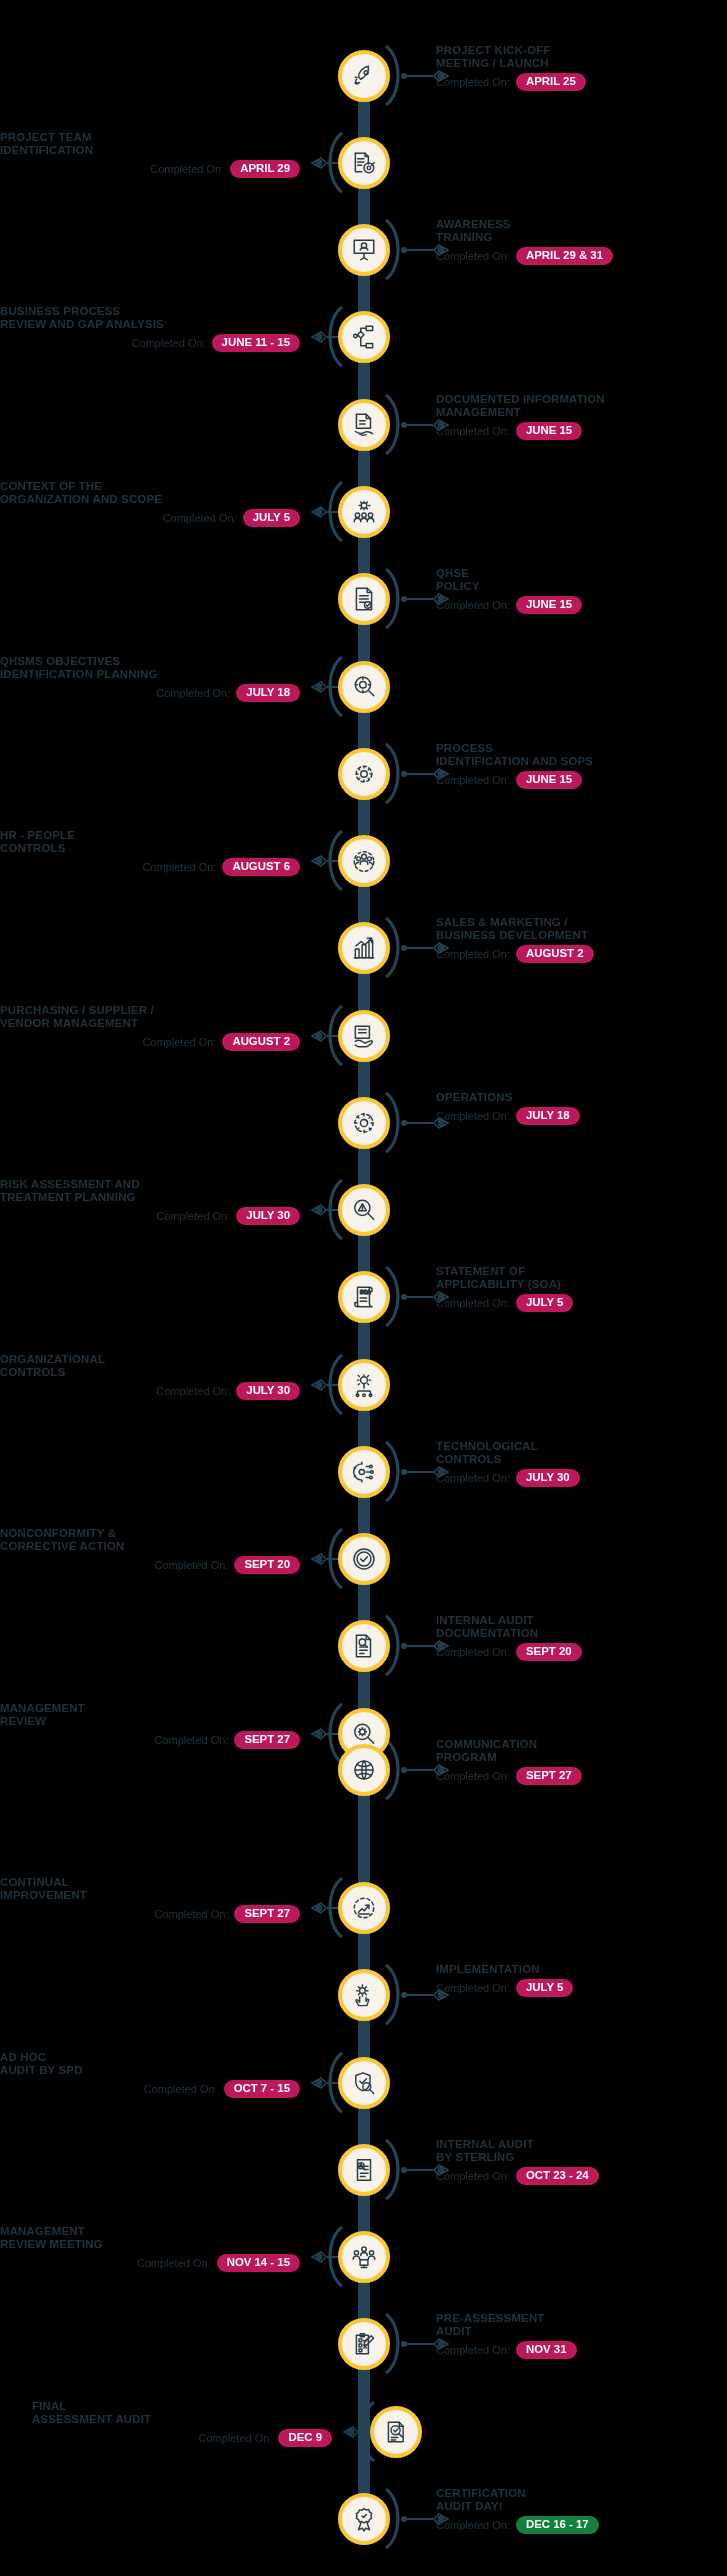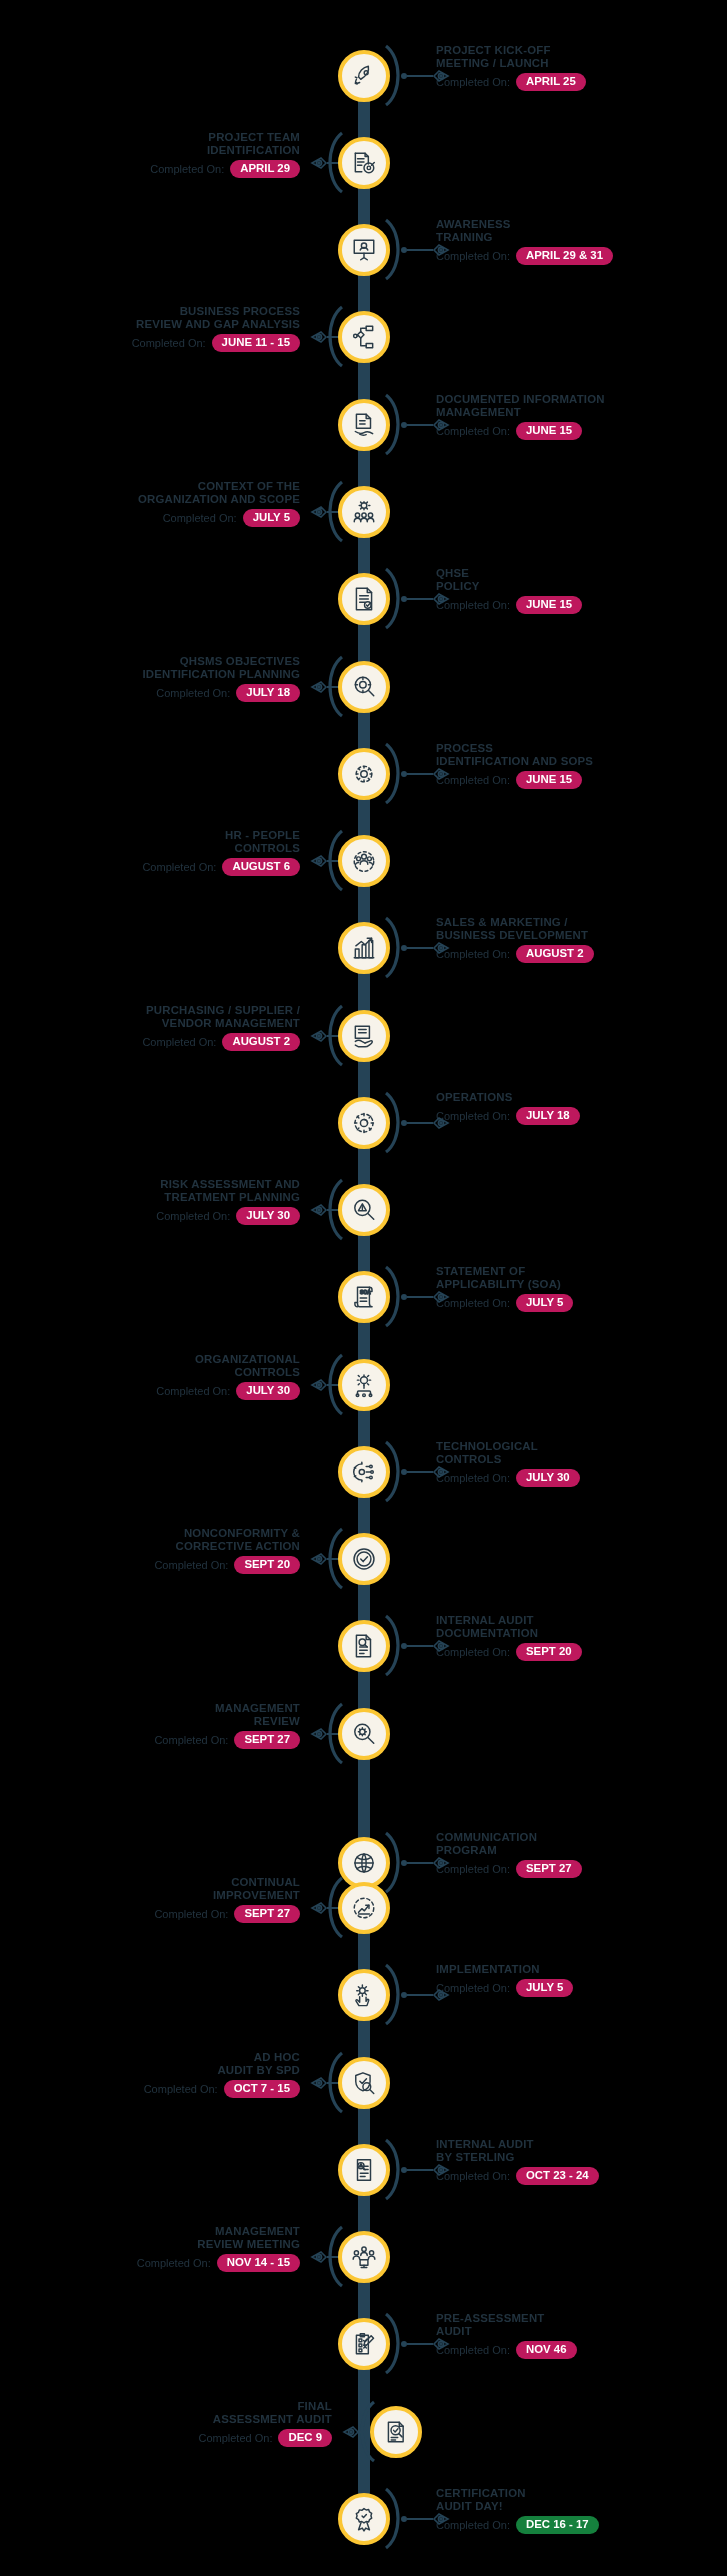--- a/index.html
+++ b/index.html
@@ -89,21 +89,21 @@
   .conn.left  { left:307px; flex-direction:row-reverse; }
 
   
   .label {
     position:absolute;
     top:12px;
     width:293px;
     line-height:1.16;
   }
   .label.right { left:436px; text-align:left; }
-  .label.left  { left:0px; width:300px; text-align:right; }
+  .label.left  { left:0px; width:300px; }
 
   .ttl {
     font-size:11.4px;
     font-weight:bold;
     letter-spacing:0.2px;
     color:#21323e;
     text-transform:uppercase;
     white-space:nowrap;
   }
   .cline {
@@ -785,21 +785,21 @@
         </div>
         <div class="label left">
           <div class="ttl">MANAGEMENT</div>
           <div class="ttl">REVIEW</div>
           <div class="cline">
             <span class="cl-lbl">Completed On:</span>
             <span class="pill">SEPT 27</span>
           </div>
         </div>
       </div>
-      <div class="step" style="top: 1819px; padding-left: 40px;">
+      <div class="step" style="top: 1726px; padding-left: 40px;">
         <div class="arc right"><svg viewBox="0 0 26 68" preserveAspectRatio="none">
             <path d="M3 4 C19 16, 19 52, 3 64"></path>
           </svg></div>
         <div class="conn right">
           <span class="dot"></span>
           <span class="bar"></span>
           <span class="eye">
             <svg viewBox="0 0 20 16">
               <path d="M1 8l5-5 9 5-9 5z"></path>
               <circle cx="8" cy="8" r="2.6"></circle>
@@ -1009,21 +1009,21 @@
             <path d="M11.6 8.7l1 1 2-2.2"></path>
             <path d="M11.8 13.2l2.4 2.4M14.2 13.2l-2.4 2.4"></path>
             <path d="M18.6 4.4l2.2 2.2-6 6-2.8.6.6-2.8z"></path>
           </svg>
         </div>
         <div class="label right">
           <div class="ttl">PRE-ASSESSMENT</div>
           <div class="ttl">AUDIT</div>
           <div class="cline">
             <span class="cl-lbl">Completed On:</span>
-            <span class="pill">NOV 46</span>
+            <span class="pill">NOV 31</span>
           </div>
         </div>
       </div>
       <div class="step" style="top: 2388px; margin-left: 32px;">
         <div class="arc left"><svg viewBox="0 0 26 68" preserveAspectRatio="none">
             <path d="M23 4 C7 16, 7 52, 23 64"></path>
           </svg></div>
         <div class="conn left">
           <span class="dot"></span>
           <span class="bar"></span>

